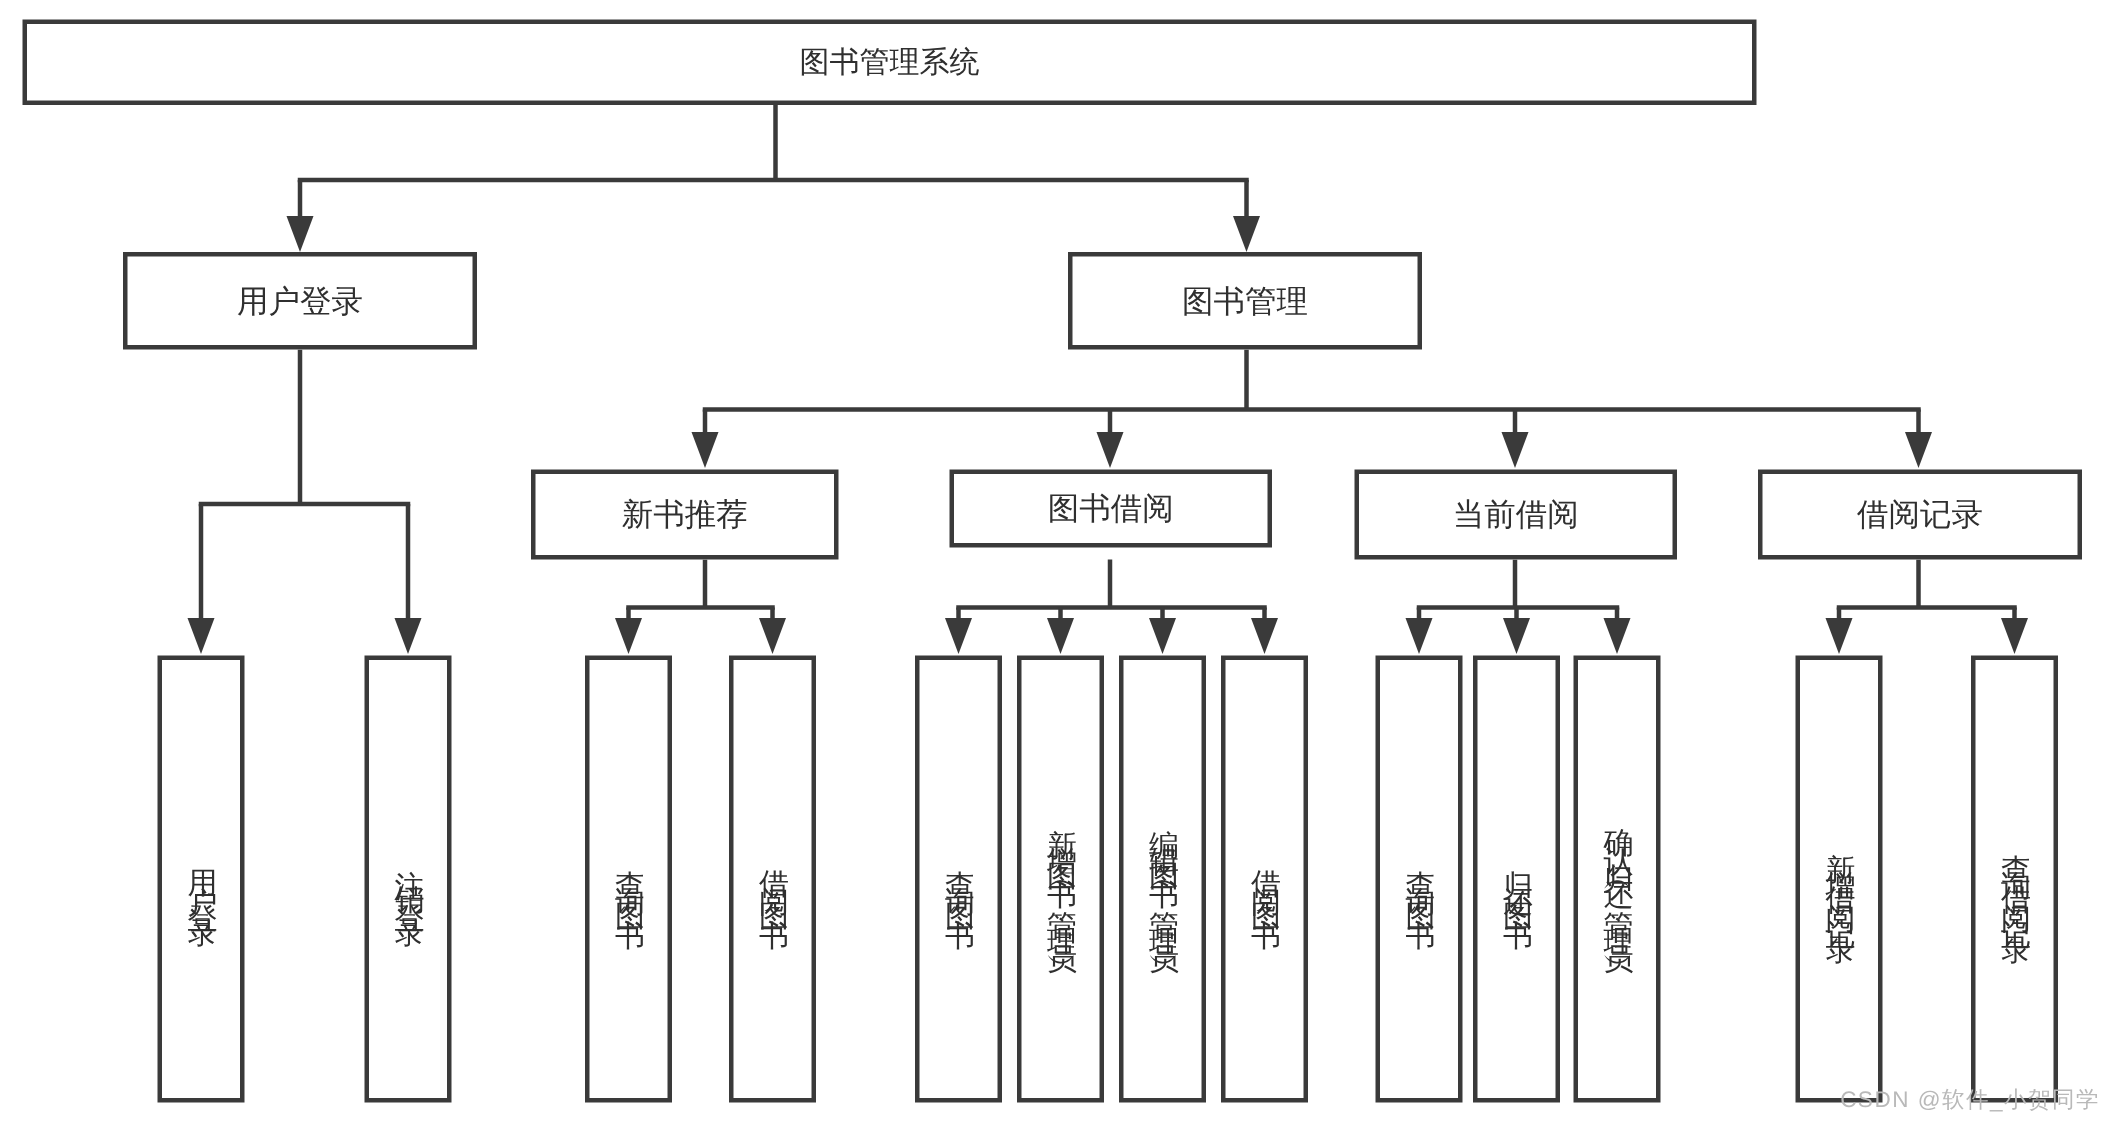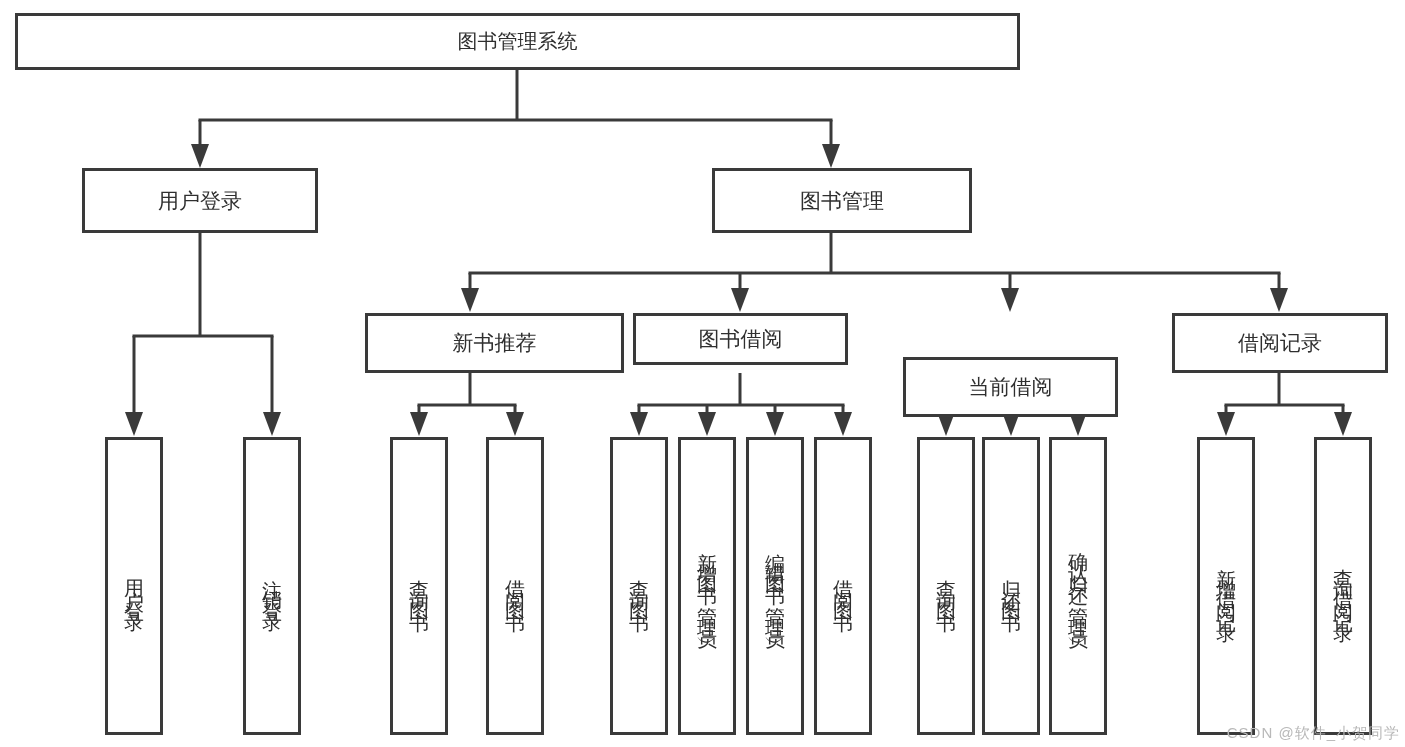--- a/index.html
+++ b/index.html
@@ -123,28 +123,28 @@
     <g>
       <path d="M1279 373 V405"></path>
       <path d="M1224.5 405 H1344.5"></path>
       <path d="M1226 405 V414"></path>
       <path d="M1343 405 V414"></path>
       <polygon points="1217,412 1235,412 1226,436"></polygon>
       <polygon points="1334,412 1352,412 1343,436"></polygon>
     </g>
   </svg>
 
-  <div class="node root" style="left:15px; top:13px; width:1005px; height:57px;">图书管理系统</div>
+  <div class="node root" style="left:15px; top:13px; width:1156px; height:57px;">图书管理系统</div>
 
   <div class="node" style="left:82px; top:168px; width:236px; height:65px;">用户登录</div>
-  <div class="node" style="left:712px; top:168px; width:260px; height:65px;">图书管理</div>
+  <div class="node" style="left:712px; top:168px; width:236px; height:65px;">图书管理</div>
 
-  <div class="node" style="left:365px; top:313px; width:259px; height:60px;">新书推荐</div>
+  <div class="node" style="left:354px; top:313px; width:205px; height:60px;">新书推荐</div>
   <div class="node" style="left:633px; top:313px; width:215px; height:52px;">图书借阅</div>
-  <div class="node" style="left:903px; top:313px; width:215px; height:60px;margin-top:44px;">当前借阅</div>
+  <div class="node" style="left:903px; top:313px; width:215px; height:60px;">当前借阅</div>
   <div class="node" style="left:1172px; top:313px; width:216px; height:60px;">借阅记录</div>
 
   <div class="node" style="left:105px; top:437px; width:58px; height:298px;">
     <span class="leaf-label">用户登录</span>
   </div>
   <div class="node" style="left:243px; top:437px; width:58px; height:298px;">
     <span class="leaf-label">注销登录</span>
   </div>
 
   <div class="node" style="left:390px; top:437px; width:58px; height:298px;">

